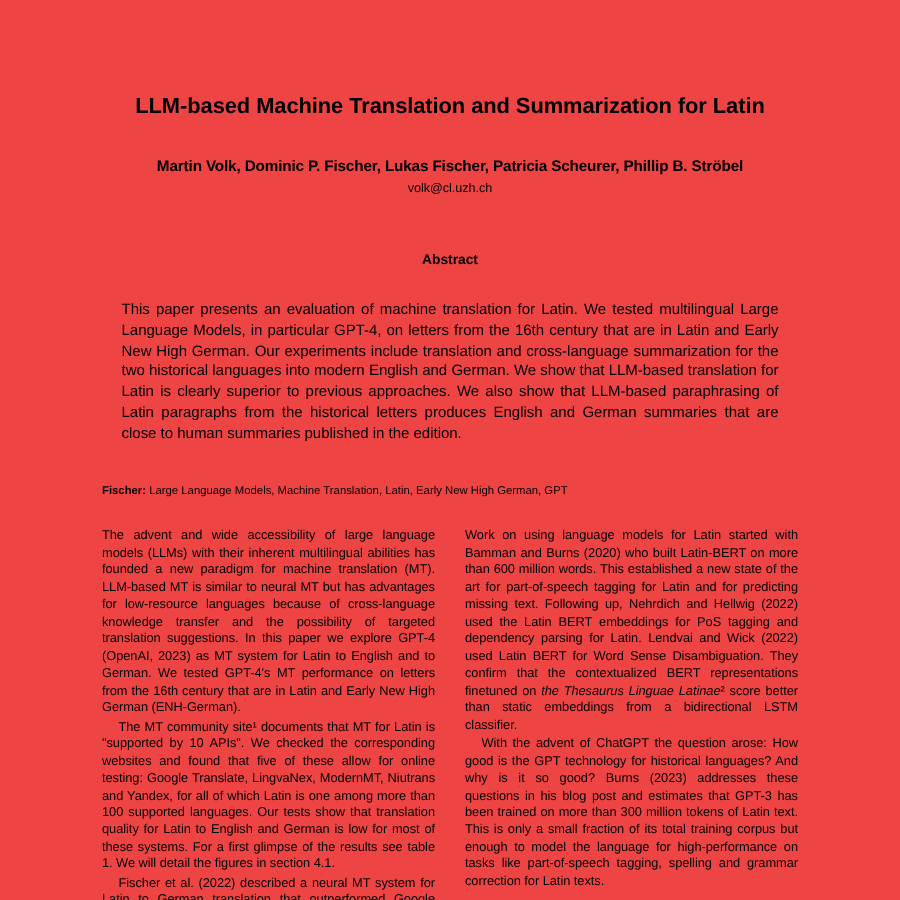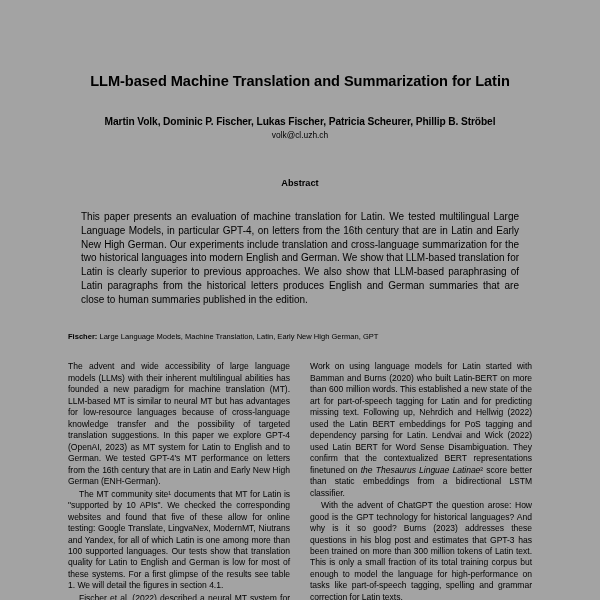--- a/index.html
+++ b/index.html
@@ -14,23 +14,23 @@
     overflow: hidden;
     font-family: "Liberation Sans", sans-serif;
     color: #000000;
     -webkit-font-smoothing: antialiased;
   }
 
   #page {
     position: relative;
     width: 600px;
     height: 600px;
-    background: #a3a3a3;
+    background: #ef4444;
     box-sizing: border-box;
-    padding: 10px 68px;
+    padding: 0 68px;
   }
 
   
   .title {
     text-align: center;
     font-size: 14.6px;
     font-weight: bold;
     letter-spacing: -0.05px;
     line-height: 1.25;
     margin: 0;

